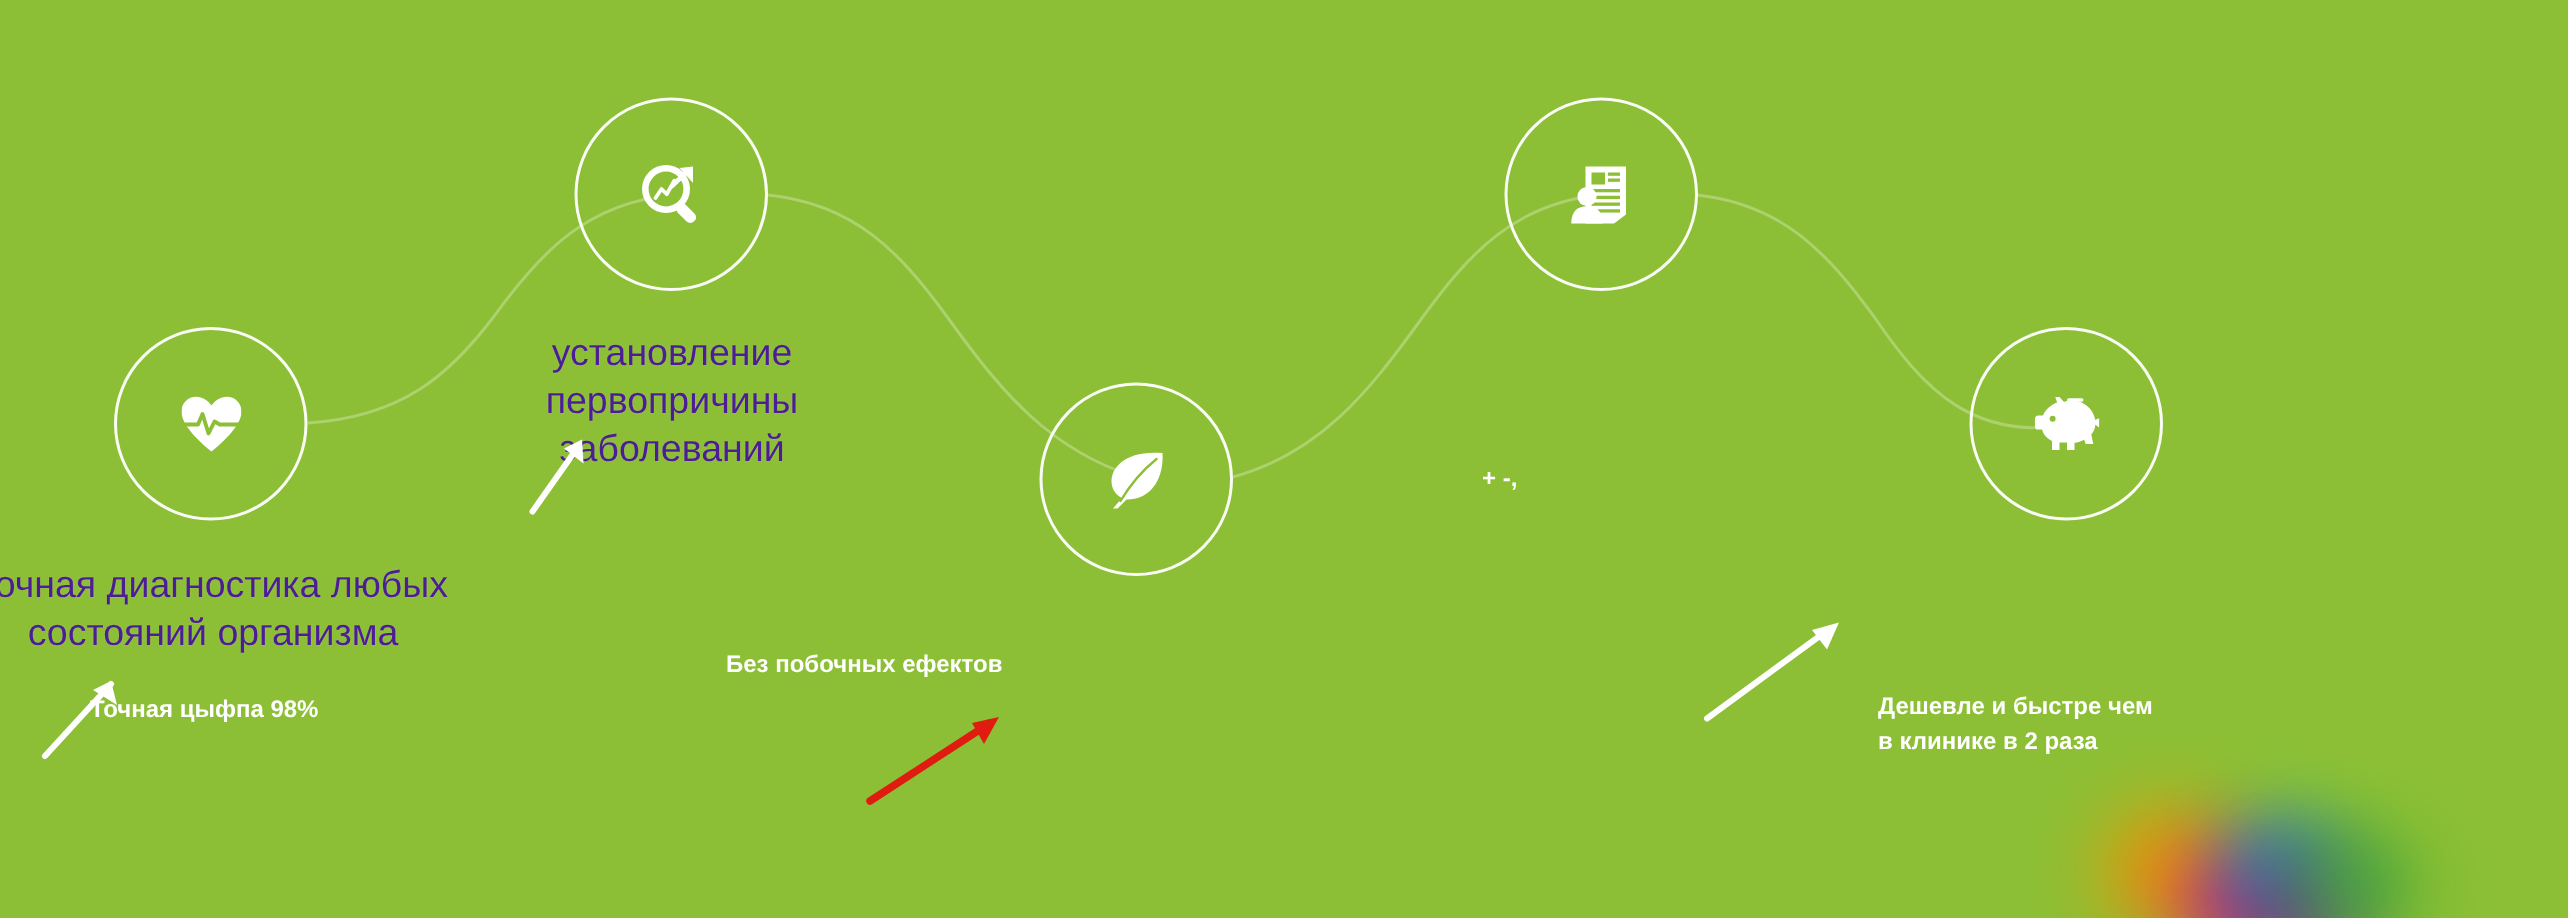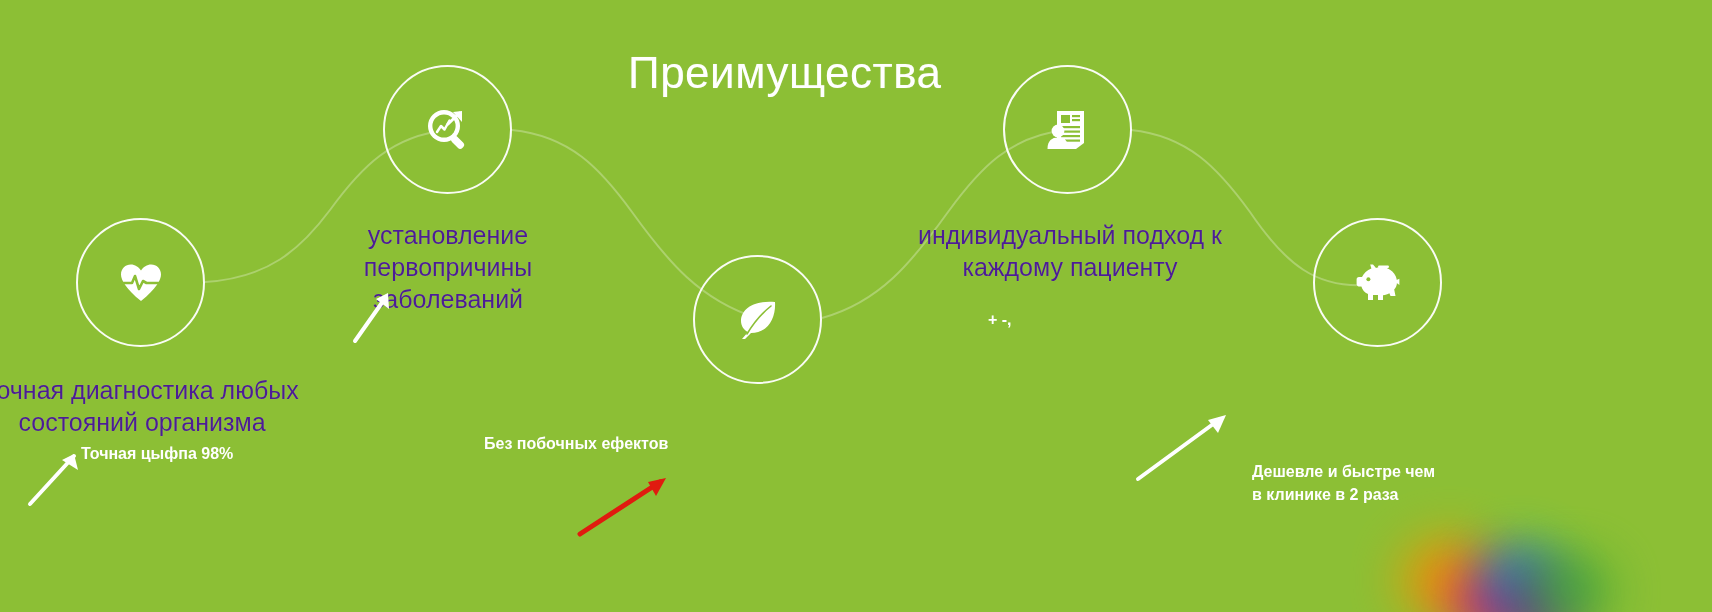--- a/index.html
+++ b/index.html
@@ -76,37 +76,36 @@
   <div class="blob" style="left:1498px; top:576px; width:76px; height:58px; background:#5b2d8e;"></div>
   <div class="blob" style="left:1530px; top:560px; width:80px; height:60px; background:#3aa935;"></div>
 
   <svg class="connector" viewBox="0 0 1712 612" xmlns="http://www.w3.org/2000/svg">
     <path d="M 205,282 C 268,278 300,250 330,210 C 362,166 392,136 447,130" fill="none" stroke="#ffffff" stroke-opacity="0.28" stroke-width="2"></path>
     <path d="M 512,130 C 570,136 600,168 632,212 C 668,262 700,300 757,318" fill="none" stroke="#ffffff" stroke-opacity="0.28" stroke-width="2"></path>
     <path d="M 822,318 C 880,302 912,262 948,212 C 980,168 1010,136 1066,130" fill="none" stroke="#ffffff" stroke-opacity="0.28" stroke-width="2"></path>
     <path d="M 1131,130 C 1188,136 1218,168 1250,212 C 1284,262 1316,292 1376,284" fill="none" stroke="#ffffff" stroke-opacity="0.28" stroke-width="2"></path>
   </svg>
 
-  <div class="page-title" style="left:628px; top:48px;">Преимущества</div>
 
   <div class="node" style="left:76px; top:218px; width:129px; height:129px;">
     <span>
       <svg width="40" height="38" viewBox="0 0 40 38" xmlns="http://www.w3.org/2000/svg">
         <path d="M20 37 C 5 25, 0 16, 0 10.5 C 0 4.5, 4.5 0.5, 9.8 0.5 C 14 0.5, 17.6 3, 20 6.4 C 22.4 3, 26 0.5, 30.2 0.5 C 35.5 0.5, 40 4.5, 40 10.5 C 40 16, 35 25, 20 37 Z" fill="#ffffff"></path>
         <path d="M2 19 H11 L14 12 L18 25 L22 17 L25.5 19 H38" fill="none" stroke="#8cbf35" stroke-width="2.6" stroke-linejoin="round" stroke-linecap="round"></path>
       </svg>
     </span>
   </div>
   <div class="caption" style="left:-18px; top:374px; width:320px;">точная диагностика любых
 состояний организма</div>
   <svg class="arrow" style="left:22px; top:446px;" width="70" height="62" viewBox="0 0 70 62" xmlns="http://www.w3.org/2000/svg">
     <path d="M8 58 L52 10" stroke="#ffffff" stroke-width="4" stroke-linecap="round" fill="none"></path>
     <path d="M52 8 L56 24 L40 14 Z" fill="#ffffff"></path>
   </svg>
-  <div class="note" style="left:60px; top:442px; width:240px;margin-left:21px;">Точная цыфпа 98%</div>
+  <div class="note" style="left:60px; top:462px; width:240px;">Точная цыфпа 98%</div>
 
   <div class="node" style="left:383px; top:65px; width:129px; height:129px;">
     <span>
       <svg width="44" height="44" viewBox="0 0 44 44" xmlns="http://www.w3.org/2000/svg">
         <circle cx="18" cy="18" r="16" fill="#ffffff"></circle>
         <circle cx="18" cy="18" r="11.6" fill="#8cbf35"></circle>
         <path d="M11 24 L15 18 L18.5 21.5 L23.5 12.5" fill="none" stroke="#ffffff" stroke-width="2.5" stroke-linejoin="round" stroke-linecap="round"></path>
         <path d="M24 8 L34 8 L34 18" fill="none" stroke="#ffffff" stroke-width="0"></path>
         <path d="M22 16 L33.5 5" stroke="#ffffff" stroke-width="3" stroke-linecap="round" fill="none"></path>
         <path d="M36 3 L36 14 L27 4 Z" fill="#ffffff"></path>
@@ -144,22 +143,20 @@
         <rect x="26" y="10" width="8" height="2.2" fill="#8cbf35"></rect>
         <rect x="15" y="17" width="19" height="2.2" fill="#8cbf35"></rect>
         <rect x="15" y="21.5" width="19" height="2.2" fill="#8cbf35"></rect>
         <rect x="15" y="26" width="19" height="2.2" fill="#8cbf35"></rect>
         <rect x="19" y="30.5" width="15" height="2.2" fill="#8cbf35"></rect>
         <circle cx="12" cy="22" r="6.4" fill="#ffffff"></circle>
         <path d="M1.5 40 C 1.5 31.5, 6 28.5, 12 28.5 C 18 28.5, 22.5 31.5, 22.5 40 Z" fill="#ffffff"></path>
       </svg>
     </span>
   </div>
-  <div class="caption" style="left:910px; top:219px; width:320px;">индивидуальный подход к
-каждому пациенту</div>
   <div class="note" style="left:988px; top:308px; width:160px;">+ -,</div>
 
   <div class="node" style="left:1313px; top:218px; width:129px; height:129px;">
     <span>
       <svg width="44" height="38" viewBox="0 0 44 38" xmlns="http://www.w3.org/2000/svg">
         <path d="M25 3 C 34 3, 41 10, 41 18 C 41 21, 40 23.5, 38.2 25.6 L 39.5 32 L 34.5 32 L 33.4 29.2 C 31.6 30.3, 29.4 31, 27 31.2 L 27 36 L 22 36 L 22 31 L 17 31 L 17 36 L 12 36 L 12 30 C 8.6 28.4, 6.2 25.7, 5.4 22.4 L 2.6 22.4 C 1.2 22.4, 0.6 21.3, 0.6 19.6 L 0.6 15.6 C 0.6 14, 1.4 13, 3 13 L 6 13 C 7.6 9.2, 11 6, 15.4 4.4 L 14.2 0.6 L 17 0.6 L 20 4 C 21.6 3.3, 23.2 3, 25 3 Z" fill="#ffffff"></path>
         <circle cx="12.4" cy="15.2" r="2" fill="#8cbf35"></circle>
         <path d="M38 17 L43.4 14.8 L43.4 21 Z" fill="#ffffff"></path>
         <rect x="22" y="1.5" width="11" height="2.4" rx="1.2" fill="#ffffff"></rect>
       </svg>

